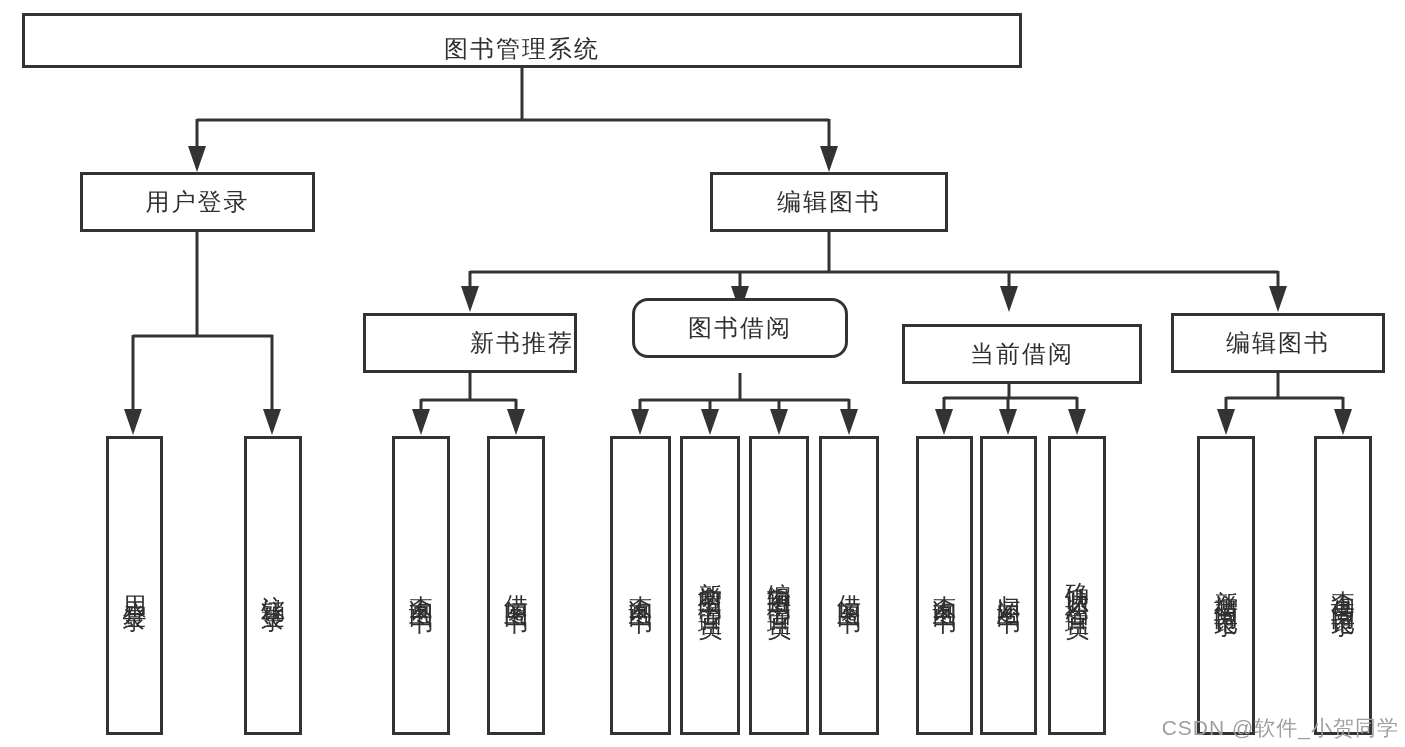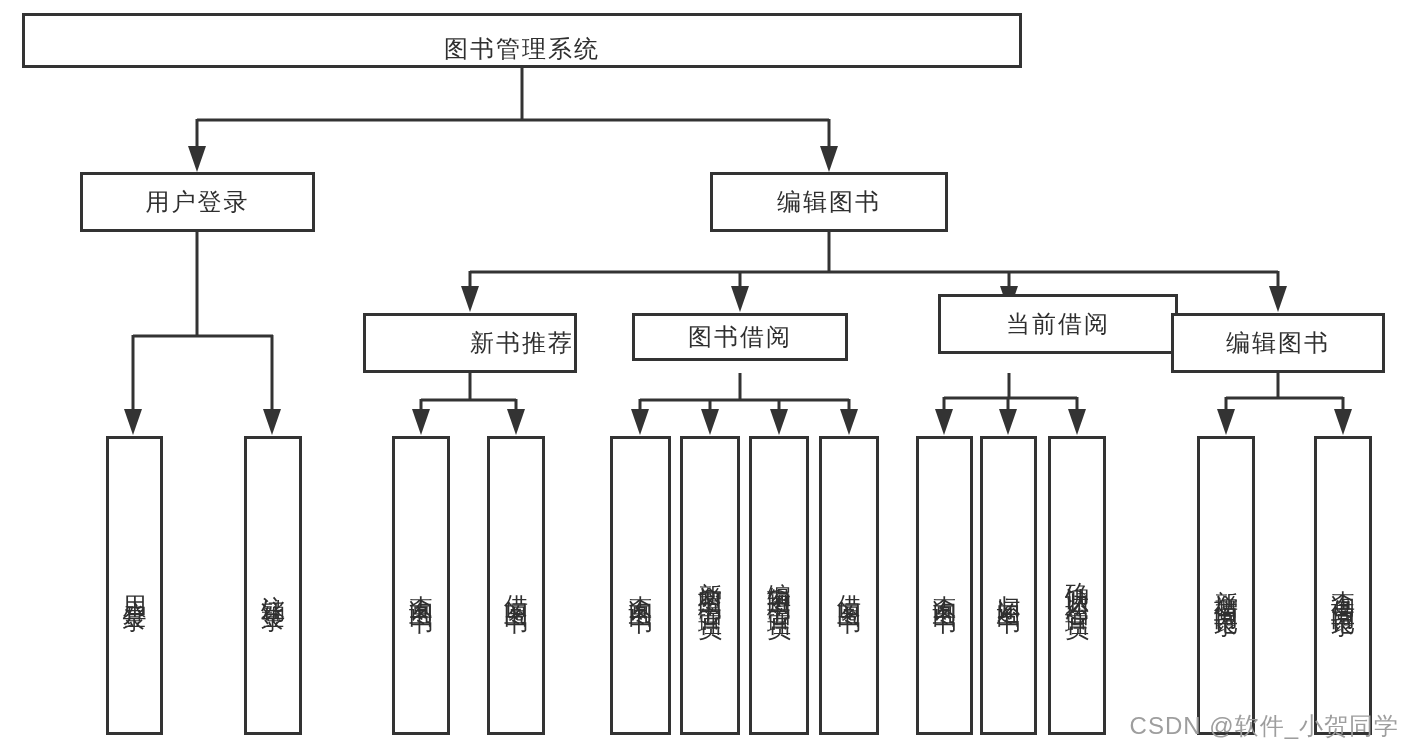--- a/index.html
+++ b/index.html
@@ -44,21 +44,21 @@
   .leaf .vtext {
     writing-mode: vertical-lr;
     text-orientation: mixed;
     letter-spacing: 5px;
     line-height: 1;
   }
   .watermark {
     position: absolute;
     right: 6px;
     bottom: 5px;
-    font-size: 24px;
+    font-size: 21px;
     color: #9e9e9e;
     letter-spacing: 1px;
   }
 </style>
 </head>
 <body>
 
 <div class="canvas">
 
   <svg class="connectors" viewBox="0 0 1405 747" xmlns="http://www.w3.org/2000/svg">
@@ -141,24 +141,24 @@
   <div class="node" style="left:80px; top:172px; width:235px; height:60px;">
     <span>用户登录</span>
   </div>
   <div class="node" style="left:710px; top:172px; width:238px; height:60px;">
     <span>编辑图书</span>
   </div>
 
   <div class="node" style="left:363px; top:313px; width:214px; height:60px;justify-content:flex-end;">
     <span>新书推荐</span>
   </div>
-  <div class="node" style="left:632px; top:313px; width:216px; height:48px;">
+  <div class="node" style="left:632px; top:298px; width:216px; height:60px;border-radius:16px;">
     <span>图书借阅</span>
   </div>
-  <div class="node" style="left:902px; top:294px; width:240px; height:60px;margin-left:36px;">
+  <div class="node" style="left:902px; top:324px; width:240px; height:60px;">
     <span>当前借阅</span>
   </div>
   <div class="node" style="left:1171px; top:313px; width:214px; height:60px;">
     <span>编辑图书</span>
   </div>
 
   <div class="leaf" style="left:106px; top:436px; width:57px; height:299px;">
     <span class="vtext">用户登录</span>
   </div>
   <div class="leaf" style="left:244px; top:436px; width:58px; height:299px;">

